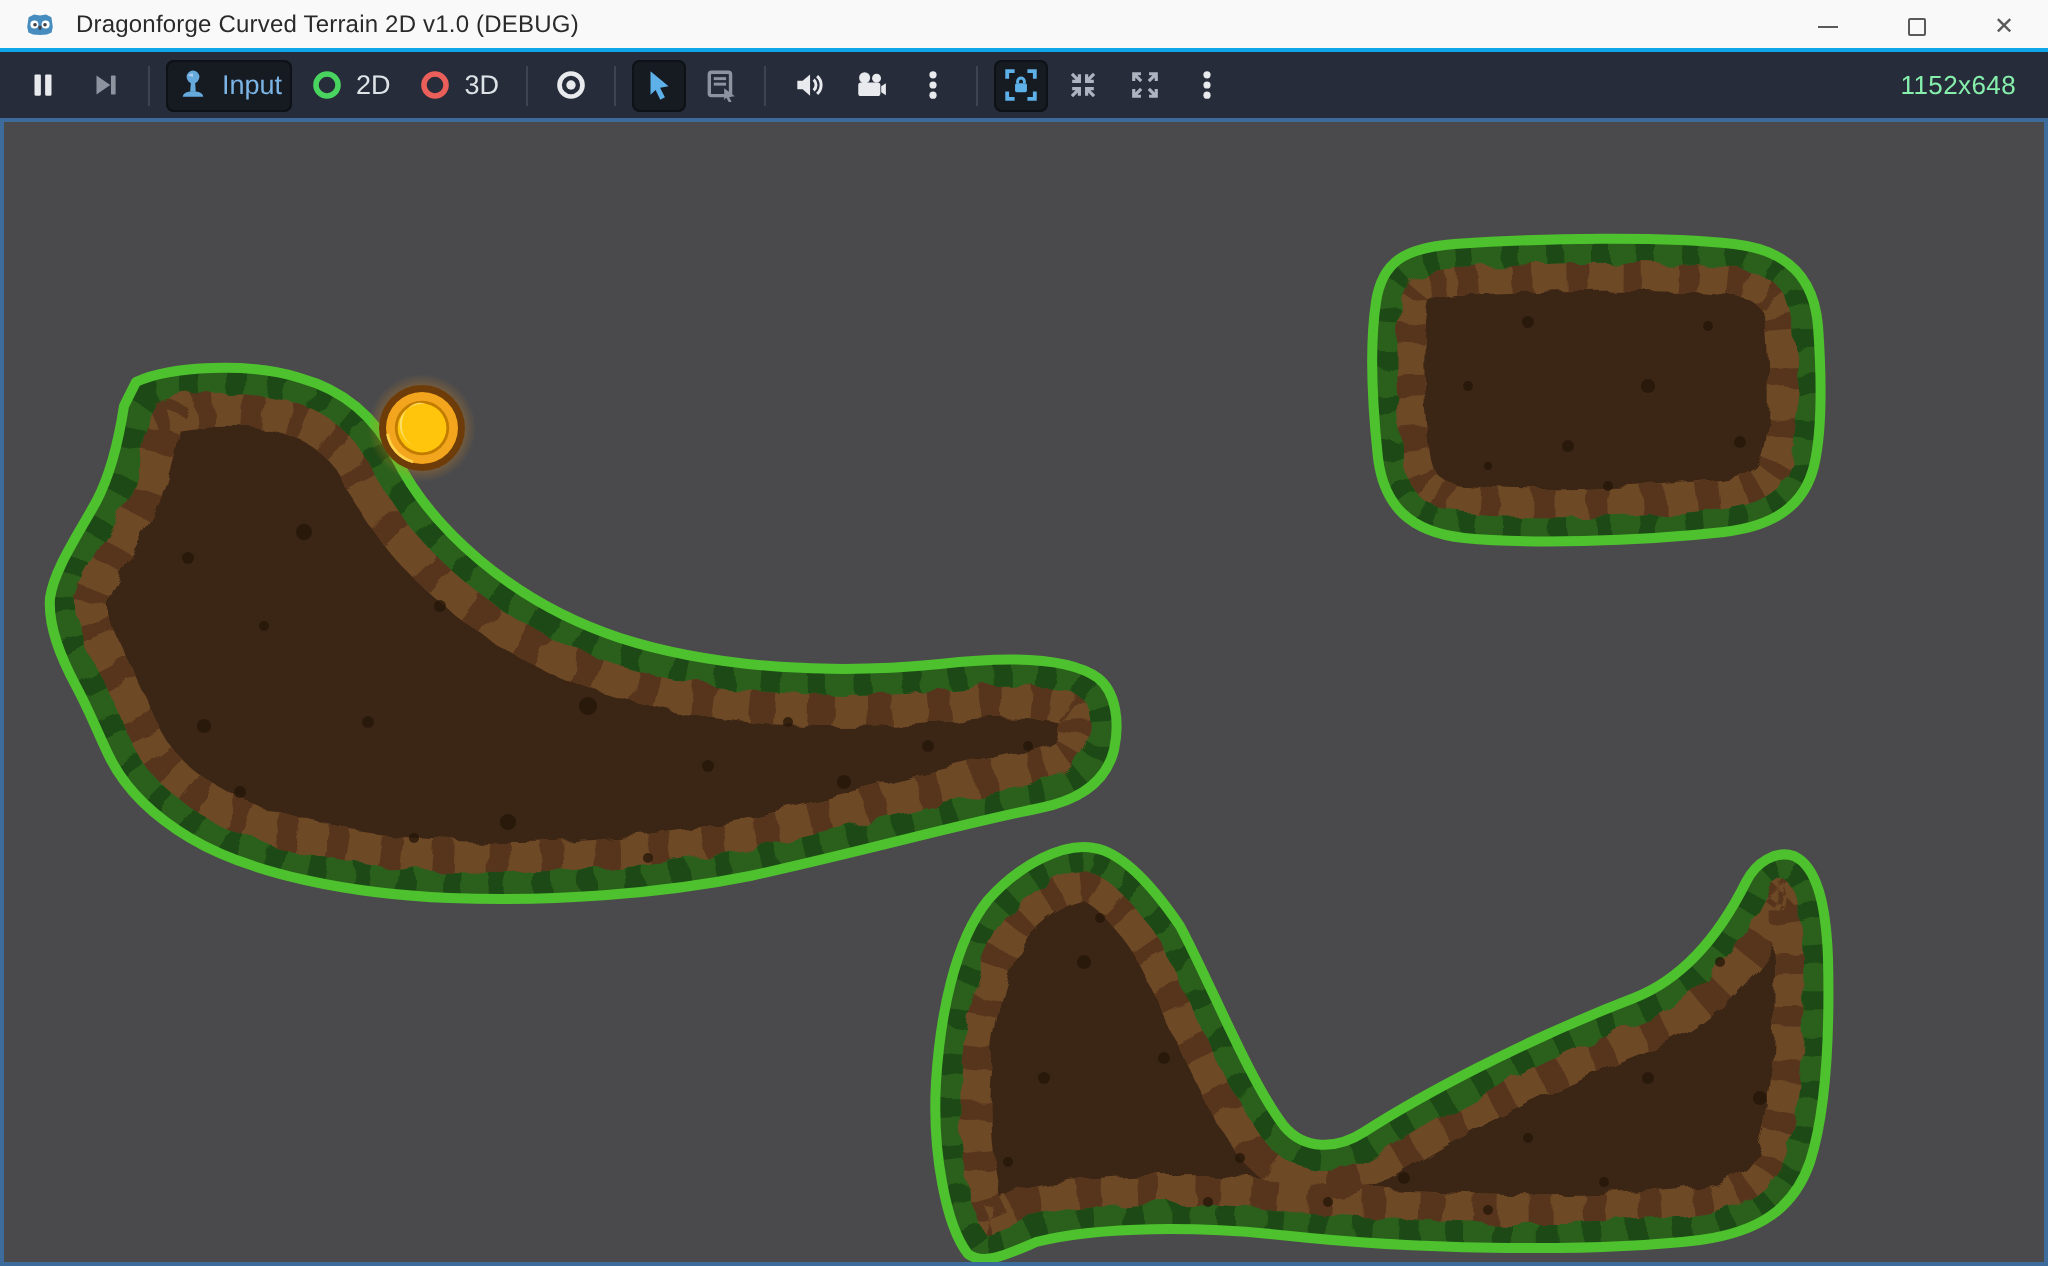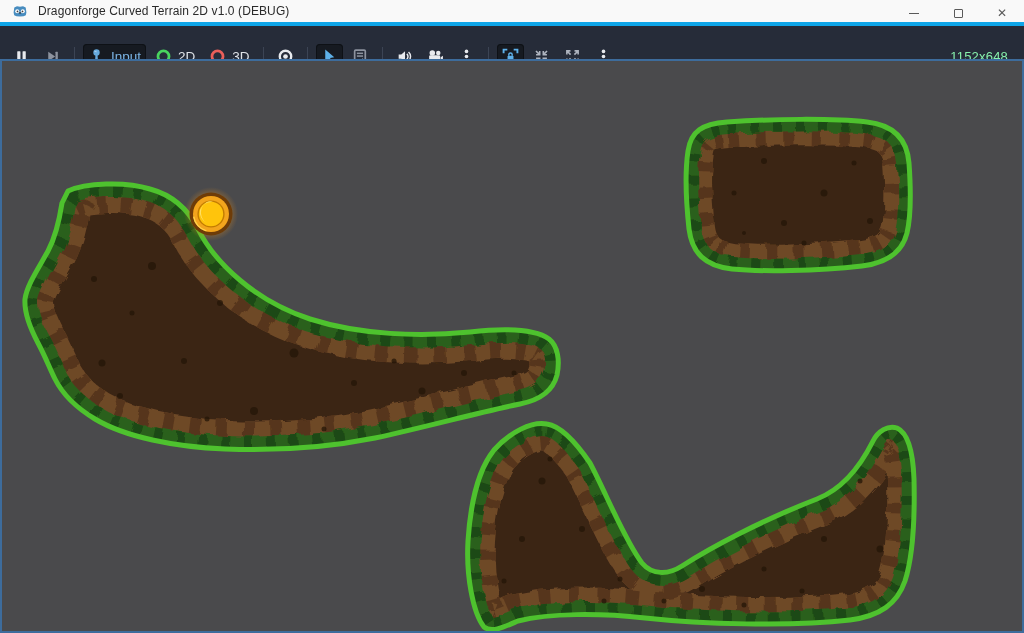--- a/index.html
+++ b/index.html
@@ -2,35 +2,35 @@
 <html><head>
 <meta charset="utf-8">
 <style>
   * { margin:0; padding:0; box-sizing:border-box; }
   html,body { width:1024px; height:633px; overflow:hidden; font-family:"Liberation Sans", sans-serif; background:#262c39; }
 
   
   .titlebar {
     position:absolute; top:0; left:0; width:1024px; height:26px;
     background:#f9f9f9; display:flex; align-items:center;
-    border-bottom:4px solid #0ea5e9;
+    border-bottom:2px solid #0ea5e9;
   }
   .titlebar .app-icon { width:16px; height:16px; margin-left:12px; flex:0 0 auto; }
   .titlebar .title-text {
     margin-left:10px; font-size:12px; color:#2a2a2a; letter-spacing:.1px;
   }
   .win-controls { position:absolute; right:0; top:0; height:26px; display:flex; }
   .win-btn { width:44px; height:26px; display:flex; align-items:center; justify-content:center; cursor:default; }
   .win-btn .bar { width:10px; height:1px; background:#5a5a5a; }
   .win-btn .box { width:9px; height:9px; border:1px solid #5a5a5a; border-radius:1px; }
   .win-btn .x-glyph { color:#5a5a5a; font-size:12px; line-height:1; }
 
   
   .toolbar {
-    position:absolute; top:40px; left:0; width:1024px; height:33px;
+    position:absolute; top:26px; left:0; width:1024px; height:33px;
     background:#262c39; display:flex; align-items:center; padding:0 6px;
   }
   .tb-btn {
     height:26px; min-width:26px; border-radius:4px;
     display:flex; align-items:center; justify-content:center;
     padding:0 5px; margin:0 2px; color:#dfe3e8;
   }
   .tb-btn.pressed { background:#161a21; box-shadow:inset 0 0 0 1px #0e1116; }
   .tb-btn .lbl { font-size:13.5px; margin-left:6px; }
   .tb-btn.blue-lbl .lbl { color:#7cb5e5; }

